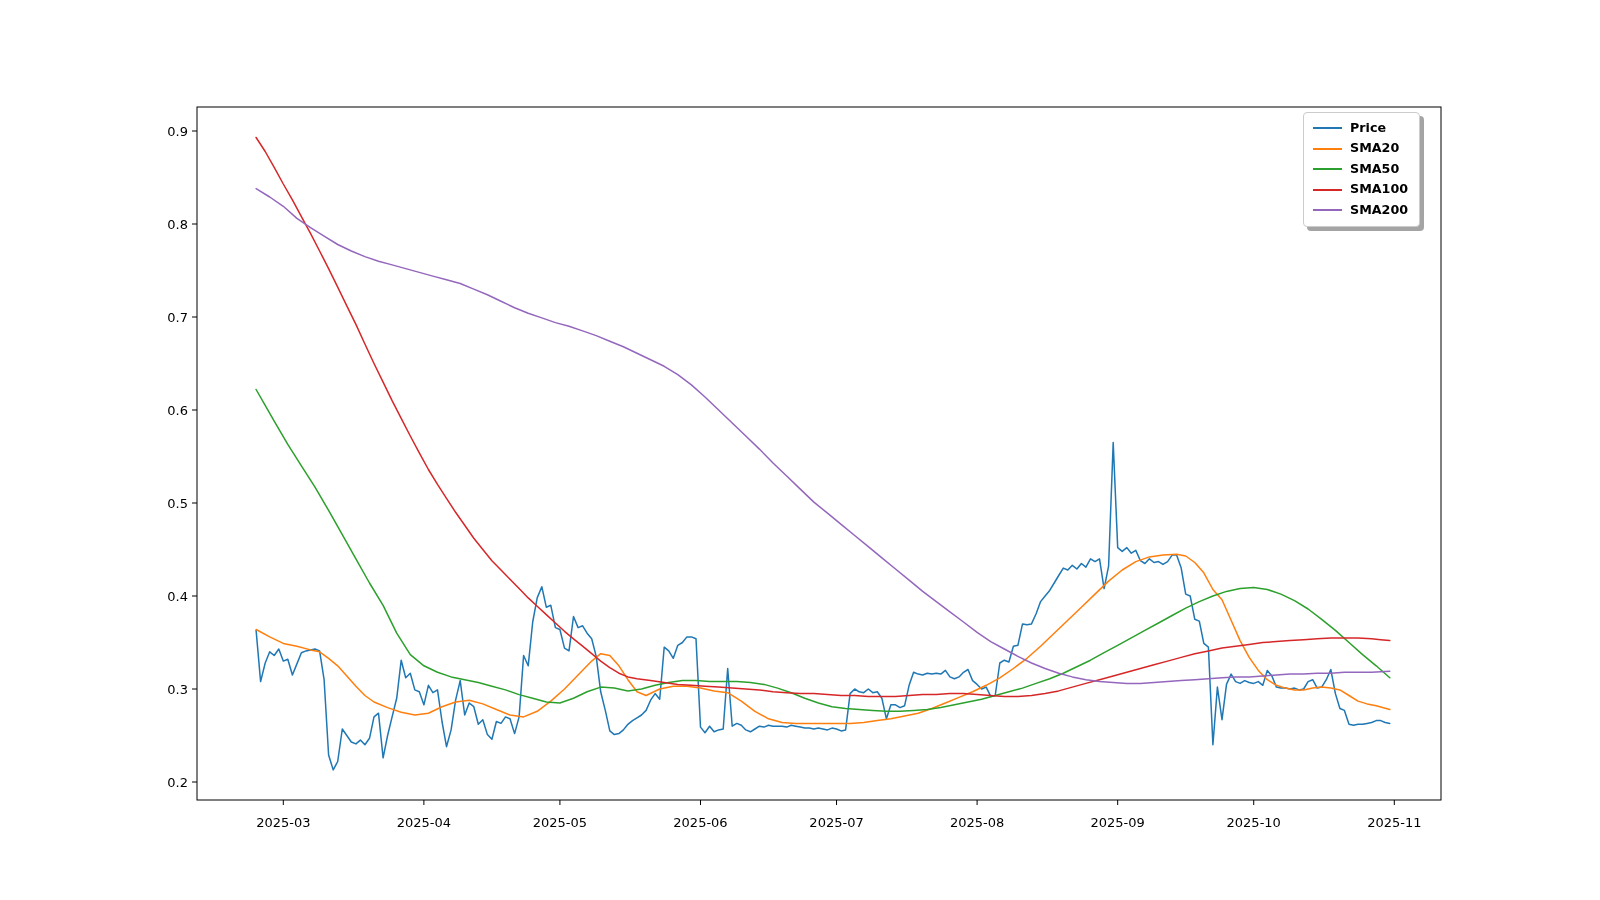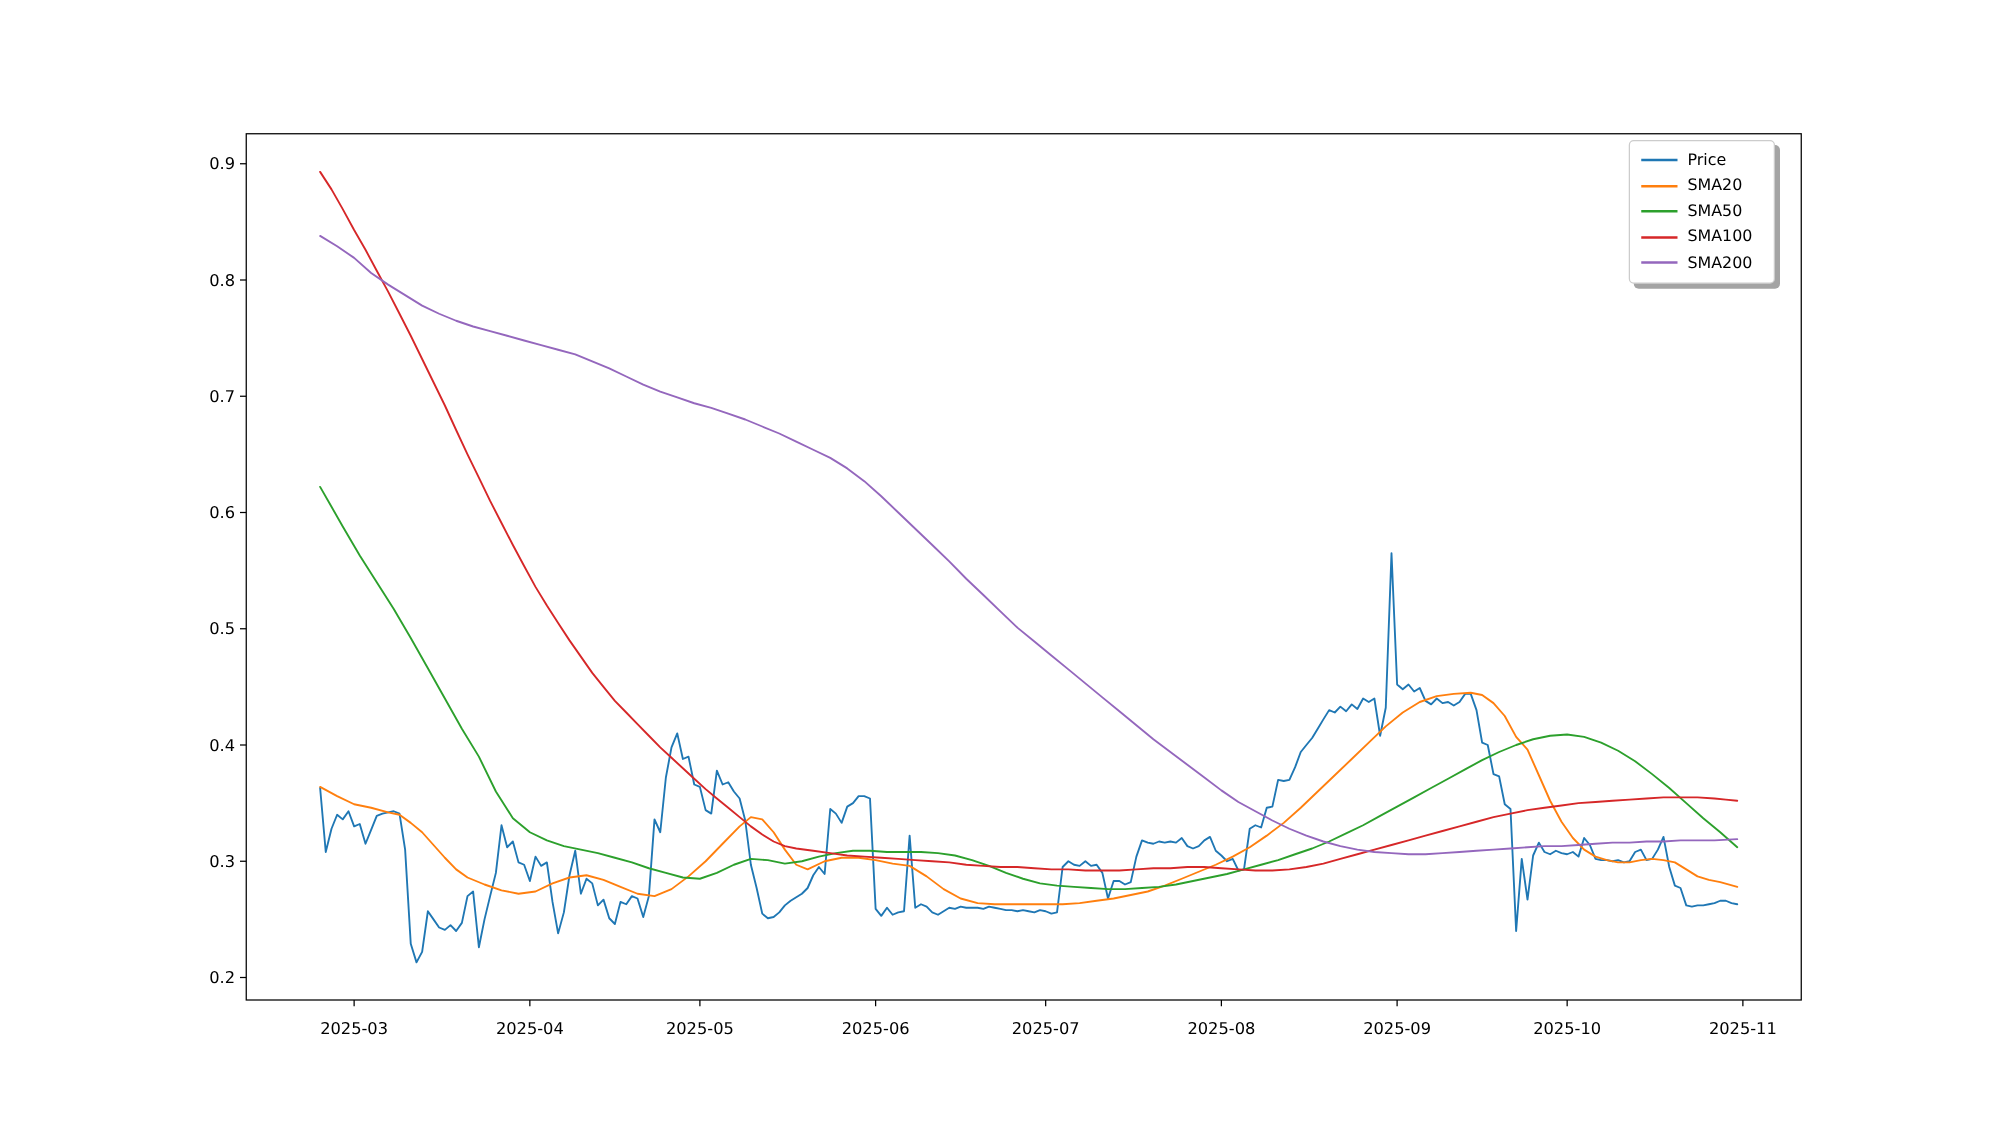--- a/index.html
+++ b/index.html
@@ -1,19 +1,19 @@
 <!DOCTYPE html>
 <html><head>
 <meta charset="utf-8">
 <style>
   html,body{margin:0;padding:0;background:#ffffff;}
   .figure{position:relative;width:1600px;height:900px;background:#ffffff;font-family:"DejaVu Sans",sans-serif;overflow:hidden;}
   .figure svg{position:absolute;left:0;top:0;}
   .legend{position:absolute;left:1303px;top:112px;width:98px;background:#ffffff;border:1px solid #cccccc;border-radius:4px;padding:5px 8px 5px 9px;box-shadow:4px 4px 0 rgba(90,90,90,0.55);}
-  .legend-row{display:flex;align-items:center;height:20.5px;}
+  .legend-row{display:flex;align-items:center;height:20.5px;font-weight:bold;}
   .legend-swatch{display:inline-block;width:29px;height:0;border-top-width:2px;border-top-style:solid;margin-right:8px;flex:0 0 29px;}
   .legend-label{font-size:12.7px;color:#000000;line-height:1;white-space:nowrap;}
   text{font-family:"DejaVu Sans",sans-serif;}
 </style>
 </head>
 <body>
 
 <div class="figure">
   <svg id="chart-svg" width="1600" height="900" viewBox="0 0 1600 900">
       <rect x="197" y="107" width="1244" height="693" fill="none" stroke="#000000" stroke-width="1"></rect>

